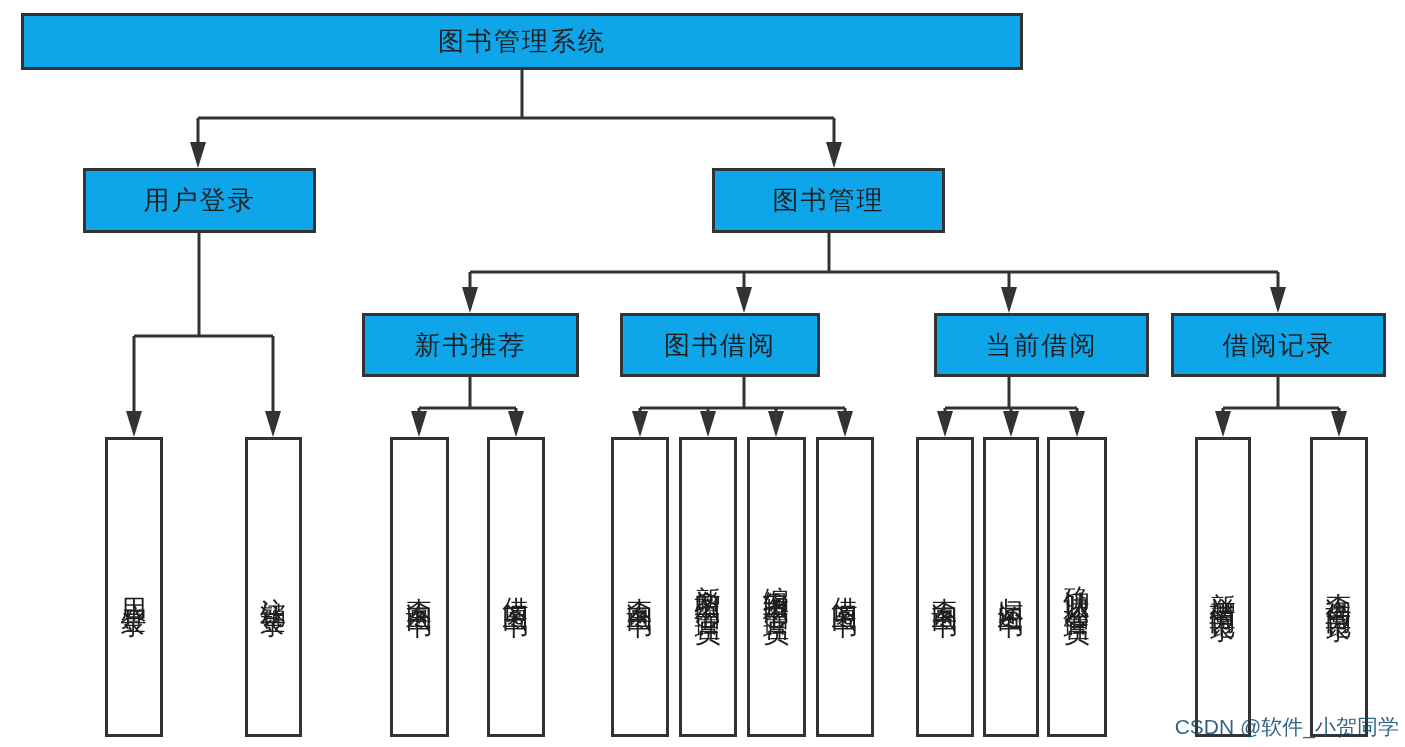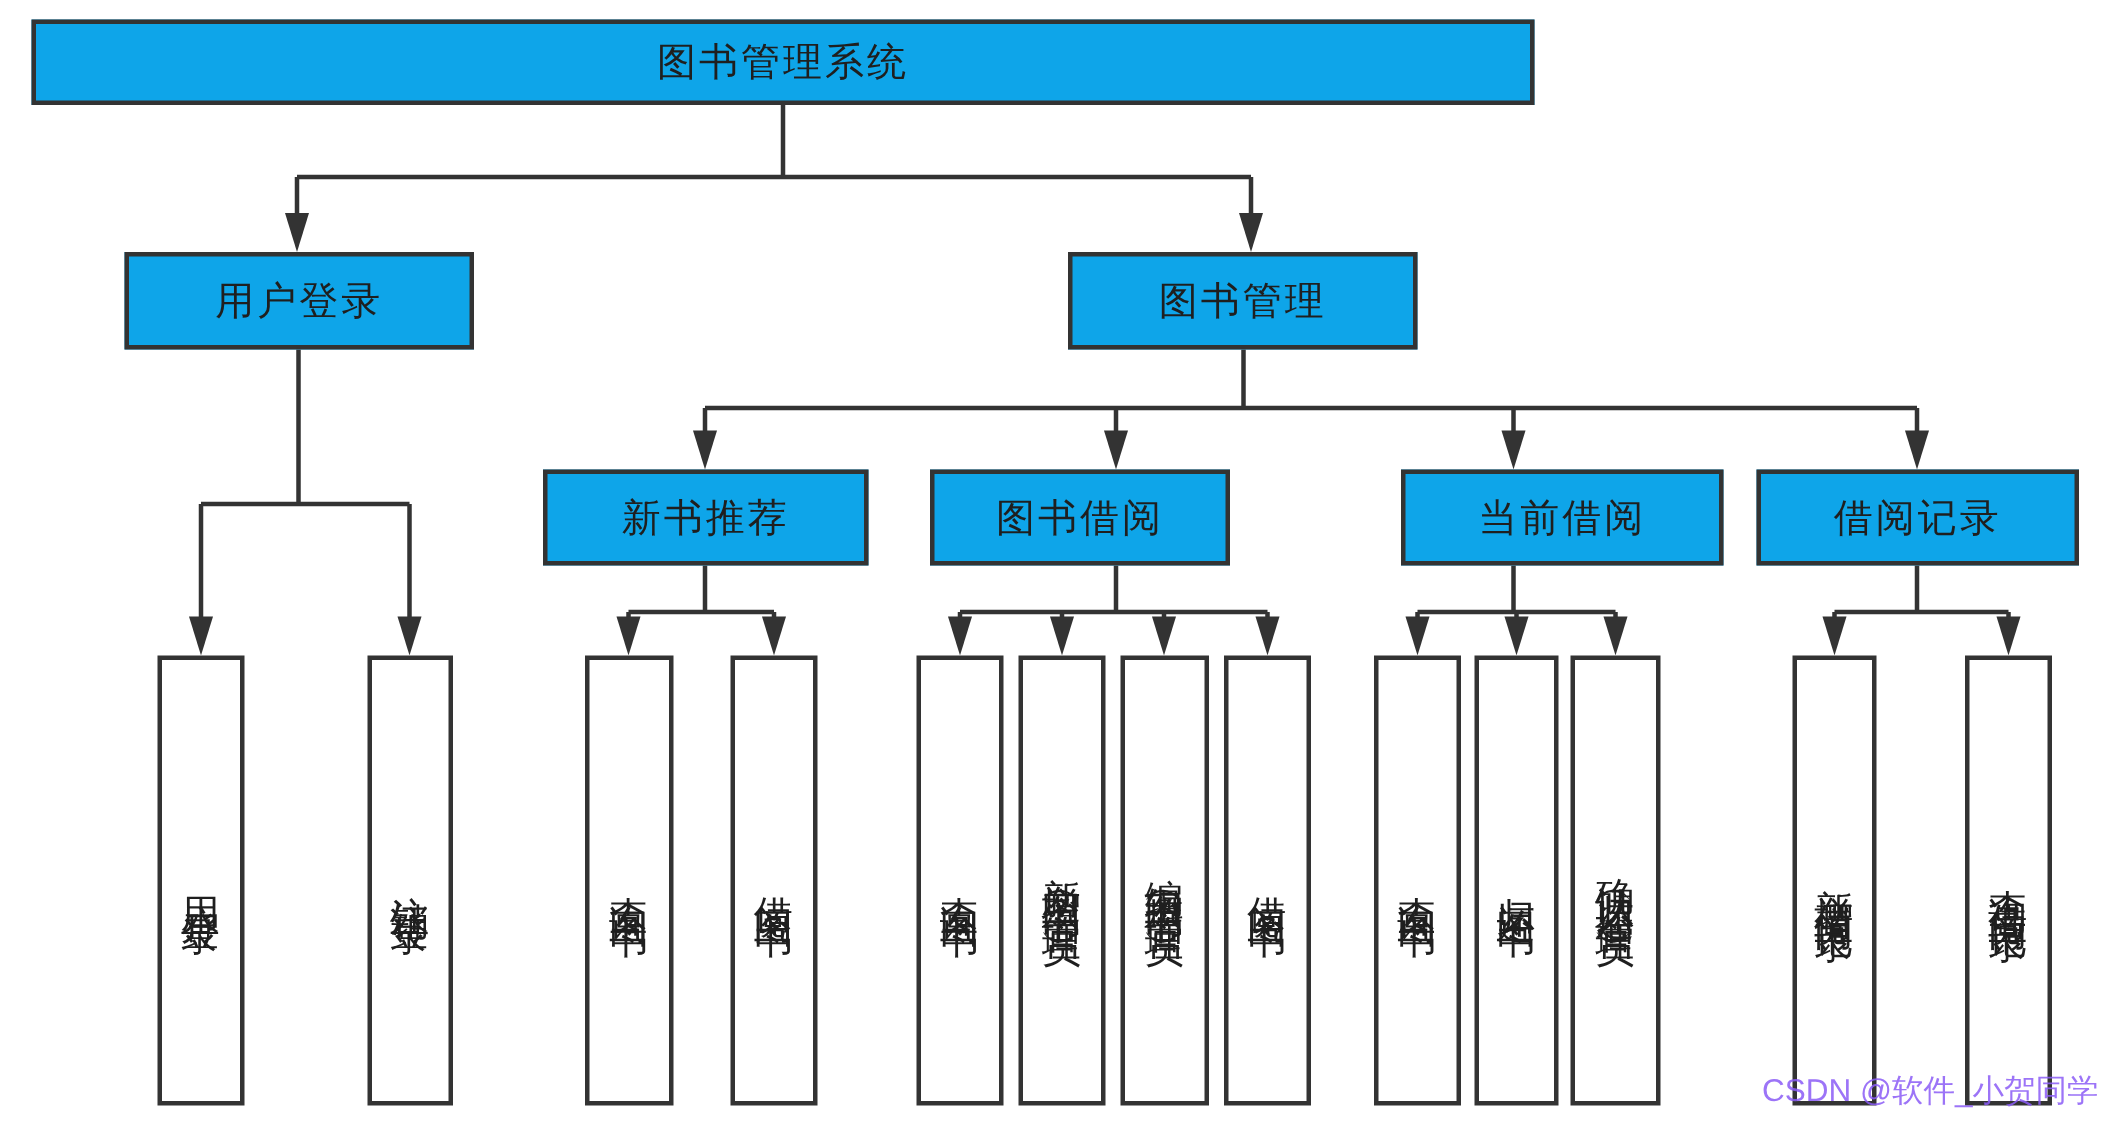--- a/index.html
+++ b/index.html
@@ -56,21 +56,21 @@
     letter-spacing: 5px;
     line-height: 1;
     color: #1f1f1f;
     white-space: nowrap;
   }
   .watermark {
     position: absolute;
     right: 6px;
     bottom: 6px;
     font-size: 21px;
-    color: #8b5cf6;
+    color: #0c4a6e;
     opacity: 0.85;
     z-index: 2;
     white-space: nowrap;
   }
 </style>
 </head>
 <body>
 
 <div class="stage">
 

